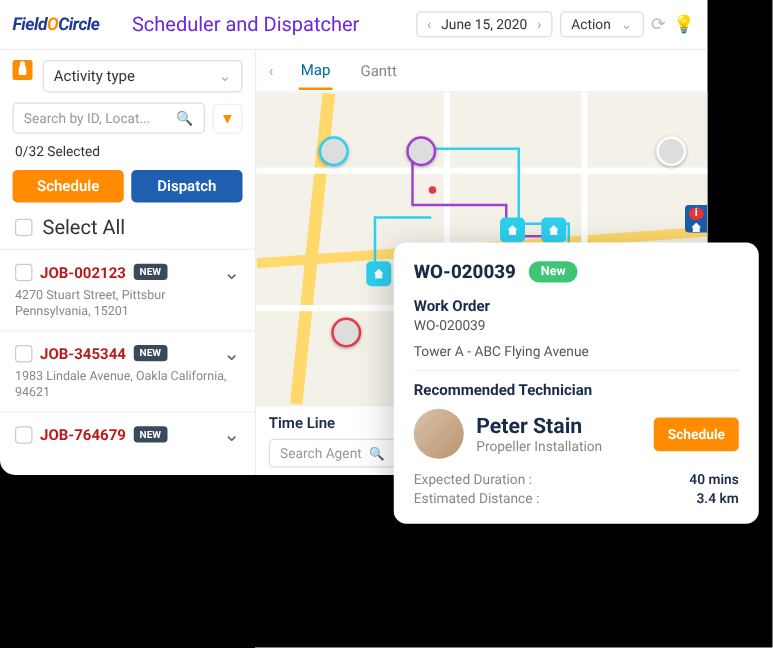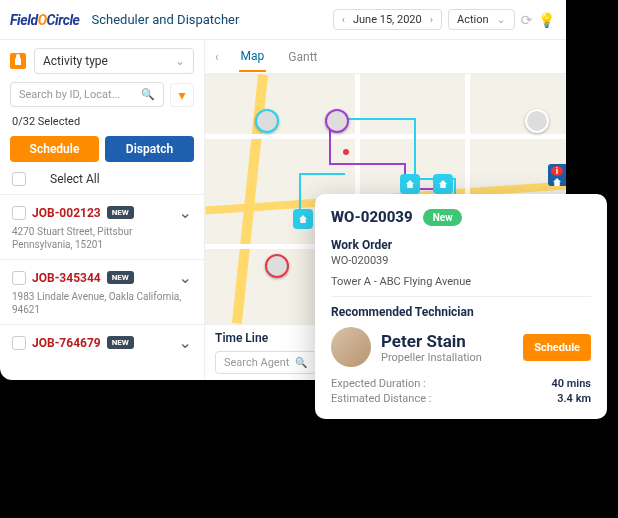--- a/index.html
+++ b/index.html
@@ -1,40 +1,40 @@
 <!DOCTYPE html>
 <html><head>
 <meta charset="utf-8">
 <style>
 *{box-sizing:border-box;margin:0;padding:0;font-family:-apple-system,BlinkMacSystemFont,"Segoe UI",Roboto,Arial,sans-serif}
 body{width:618px;height:518px;background:#000;position:relative;overflow:hidden}
 .app{width:566px;height:380px;background:#fff;border-radius:0 0 12px 12px;overflow:hidden;position:relative}
 .hdr{height:40px;display:flex;align-items:center;padding:0 10px;border-bottom:1px solid #eee;gap:6px}
 .logo{font-weight:700;font-size:14px;color:#1f3a93;font-style:italic;letter-spacing:-.4px}
 .logo .o{color:#ff8c00}
-.title{font-size:13px;color:#0c4a6e;margin-left:6px;flex:1}
+.title{font-size:16px;color:#6d28d9;margin-left:20px;flex:1}
 .datebox{display:flex;align-items:center;border:1px solid #ddd;border-radius:4px;padding:3px 8px;gap:8px;font-size:11px;color:#333}
 .arrow{color:#999;cursor:pointer}
 .actionsel{display:flex;align-items:center;border:1px solid #ddd;border-radius:4px;padding:3px 8px;gap:8px;font-size:11px;color:#333}
 .icobtn{color:#bbb;font-size:14px;cursor:pointer}
 .body{display:flex;height:340px}
 .side{width:205px;border-right:1px solid #eee;display:flex;flex-direction:column}
-.actrow{display:flex;align-items:center;padding:8px 10px;gap:8px}
+.actrow{display:flex;align-items:flex-start;padding:8px 10px;gap:8px}
 .personico{width:16px;height:16px;background:#ff8c00;border-radius:2px;display:flex;align-items:center;justify-content:center}
 .personico::after{content:"";width:6px;height:8px;background:#fff;border-radius:3px 3px 0 0;box-shadow:0 -4px 0 -1px #fff}
 .actsel{flex:1;border:1px solid #ddd;border-radius:4px;padding:5px 8px;font-size:12px;color:#333;display:flex;justify-content:space-between;align-items:center}
 .srchrow{display:flex;align-items:center;padding:0 10px 8px;gap:6px}
 .srchbox{flex:1;border:1px solid #ddd;border-radius:4px;padding:5px 8px;font-size:11px;color:#999;display:flex;align-items:center;justify-content:space-between}
 .filterico{width:24px;height:24px;display:flex;align-items:center;justify-content:center;color:#ff8c00;font-size:14px;border:1px solid #eee;border-radius:4px}
 .selcount{font-size:11px;color:#333;padding:0 12px 8px}
 .btnrow{display:flex;gap:6px;padding:0 10px 10px}
 .btn{flex:1;padding:6px 0;font-size:12px;font-weight:600;border:none;border-radius:4px;color:#fff;cursor:pointer}
 .btn-o{background:#ff8c00}
 .btn-b{background:#1f5fb0}
-.selall{display:flex;align-items:flex-end;gap:24px;padding:0 12px 8px;font-size:12px;color:#333}
+.selall{display:flex;align-items:center;gap:8px;padding:0 12px 8px;font-size:16px;color:#333}
 .chk{width:14px;height:14px;border:1px solid #ccc;border-radius:3px;background:#fff}
 .job{padding:8px 12px;border-top:1px solid #f0f0f0}
 .jobhd{display:flex;align-items:center;gap:6px}
 .jobid{font-size:12px;font-weight:700;color:#b91c1c}
 .newbadge{background:#3a4a5a;color:#fff;font-size:8px;font-weight:700;padding:2px 5px;border-radius:3px}
 .jobexp{margin-left:auto;color:#666;cursor:pointer}
 .jobadr{font-size:10px;color:#888;margin-top:3px;line-height:1.3}
 .main{flex:1;display:flex;flex-direction:column;position:relative}
 .tabs{display:flex;align-items:center;height:34px;padding:0 10px;gap:20px;border-bottom:1px solid #eee;font-size:12px}
 .back{color:#999;cursor:pointer}

